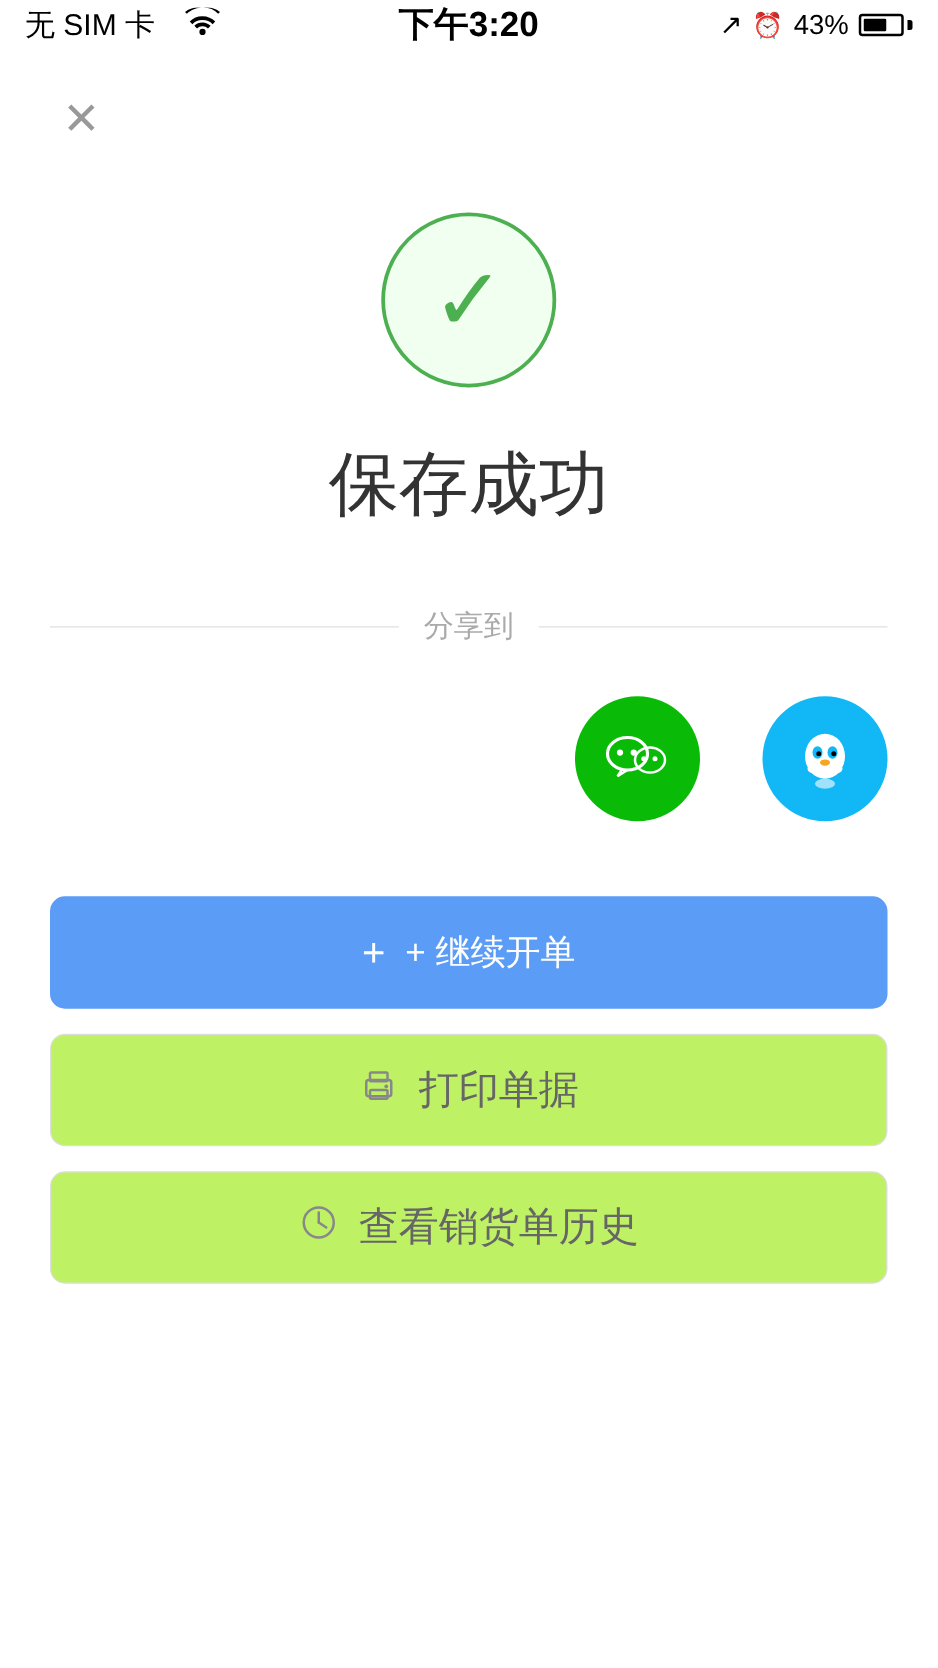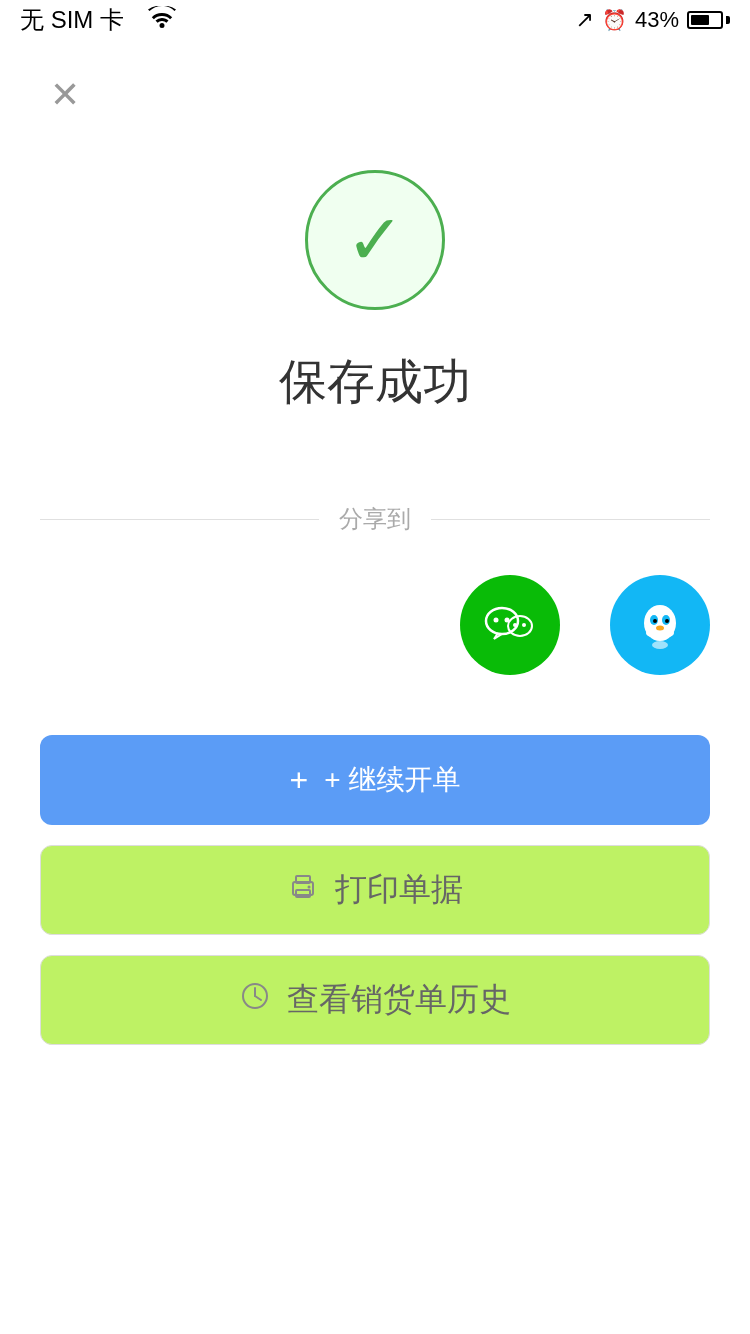--- a/index.html
+++ b/index.html
@@ -117,24 +117,24 @@
       margin-bottom: 40px;
     }
     .checkmark {
       font-size: 70px;
       color: #4CAF50;
       line-height: 1;
     }
 
     
     .success-title {
-      font-size: 48px;
+      font-size: 56px;
       font-weight: 500;
       color: #333;
-      margin-bottom: 89px;
+      margin-bottom: 59px;
       text-align: center;
     }
 
     
     .share-section {
       width: 100%;
       display: flex;
       flex-direction: column;
       align-items: flex-end;
       margin-bottom: 60px;
@@ -216,20 +216,21 @@
 
 <div class="status-bar">
   <div class="status-left">
     <span>无 SIM 卡</span>
     <span>
       <svg width="28" height="22" viewBox="0 0 28 22" fill="none">
         <path d="M14 17a2.5 2.5 0 1 1 0 5 2.5 2.5 0 0 1 0-5zm0-5c2.5 0 4.8 1 6.5 2.6l-2.1 2.1A6 6 0 0 0 14 15a6 6 0 0 0-4.4 1.7l-2.1-2.1A9 9 0 0 1 14 12zm0-5c4 0 7.6 1.6 10.2 4.2l-2.1 2.1A11 11 0 0 0 14 10a11 11 0 0 0-8.1 3.3L3.8 11.2A14 14 0 0 1 14 7zm0-7C9.2 0 4.8 1.9 1.5 5L0 3.5A19 19 0 0 1 14 0a19 19 0 0 1 14 3.5L26.5 5A16 16 0 0 0 14 0z" fill="#000"></path>
       </svg>
     </span>
   </div>
+  <div class="status-center">下午3:20</div>
   <div class="status-right">
     <span style="font-size:22px;">↗</span>
     <span style="font-size:20px;">⏰</span>
     <span style="font-size:22px;">43%</span>
     <div class="battery-icon">
       <div class="battery-body">
         <div class="battery-fill"></div>
       </div>
       <div class="battery-tip"></div>
     </div>

